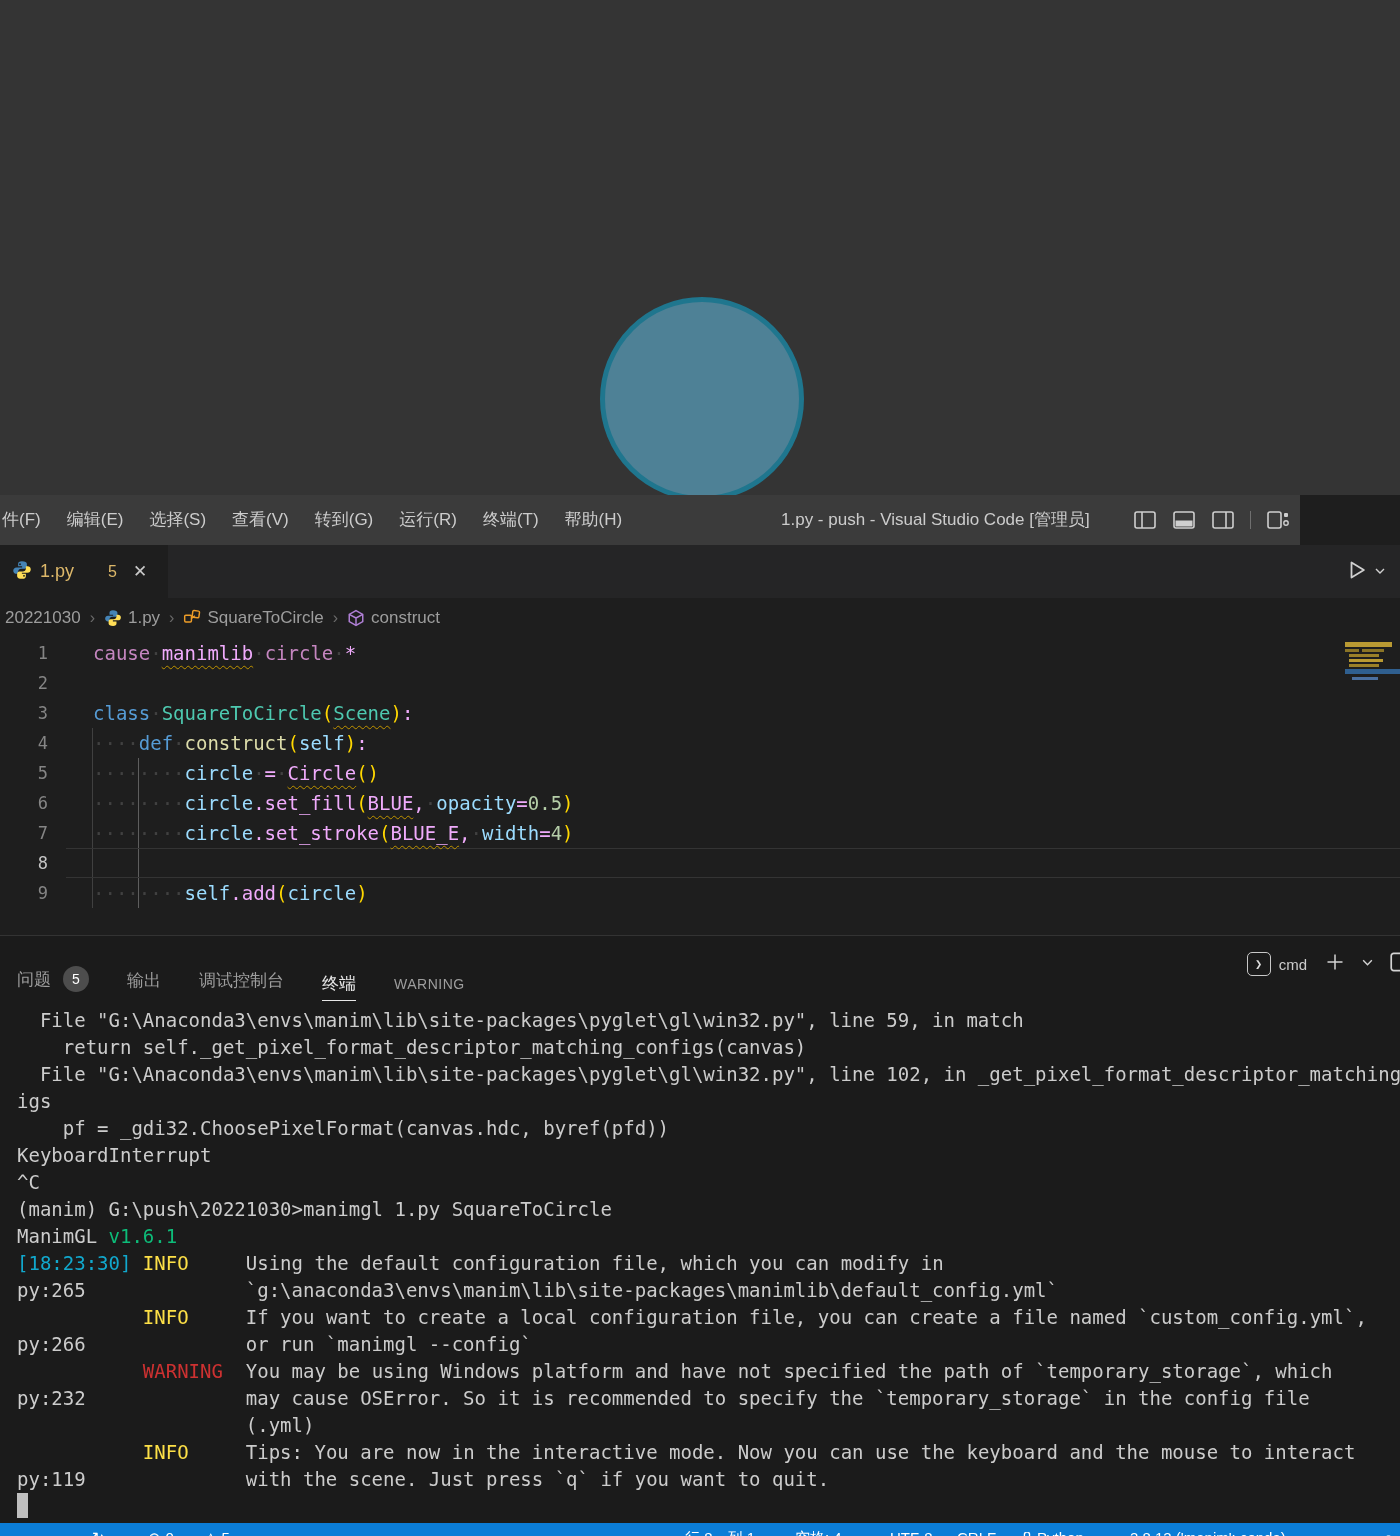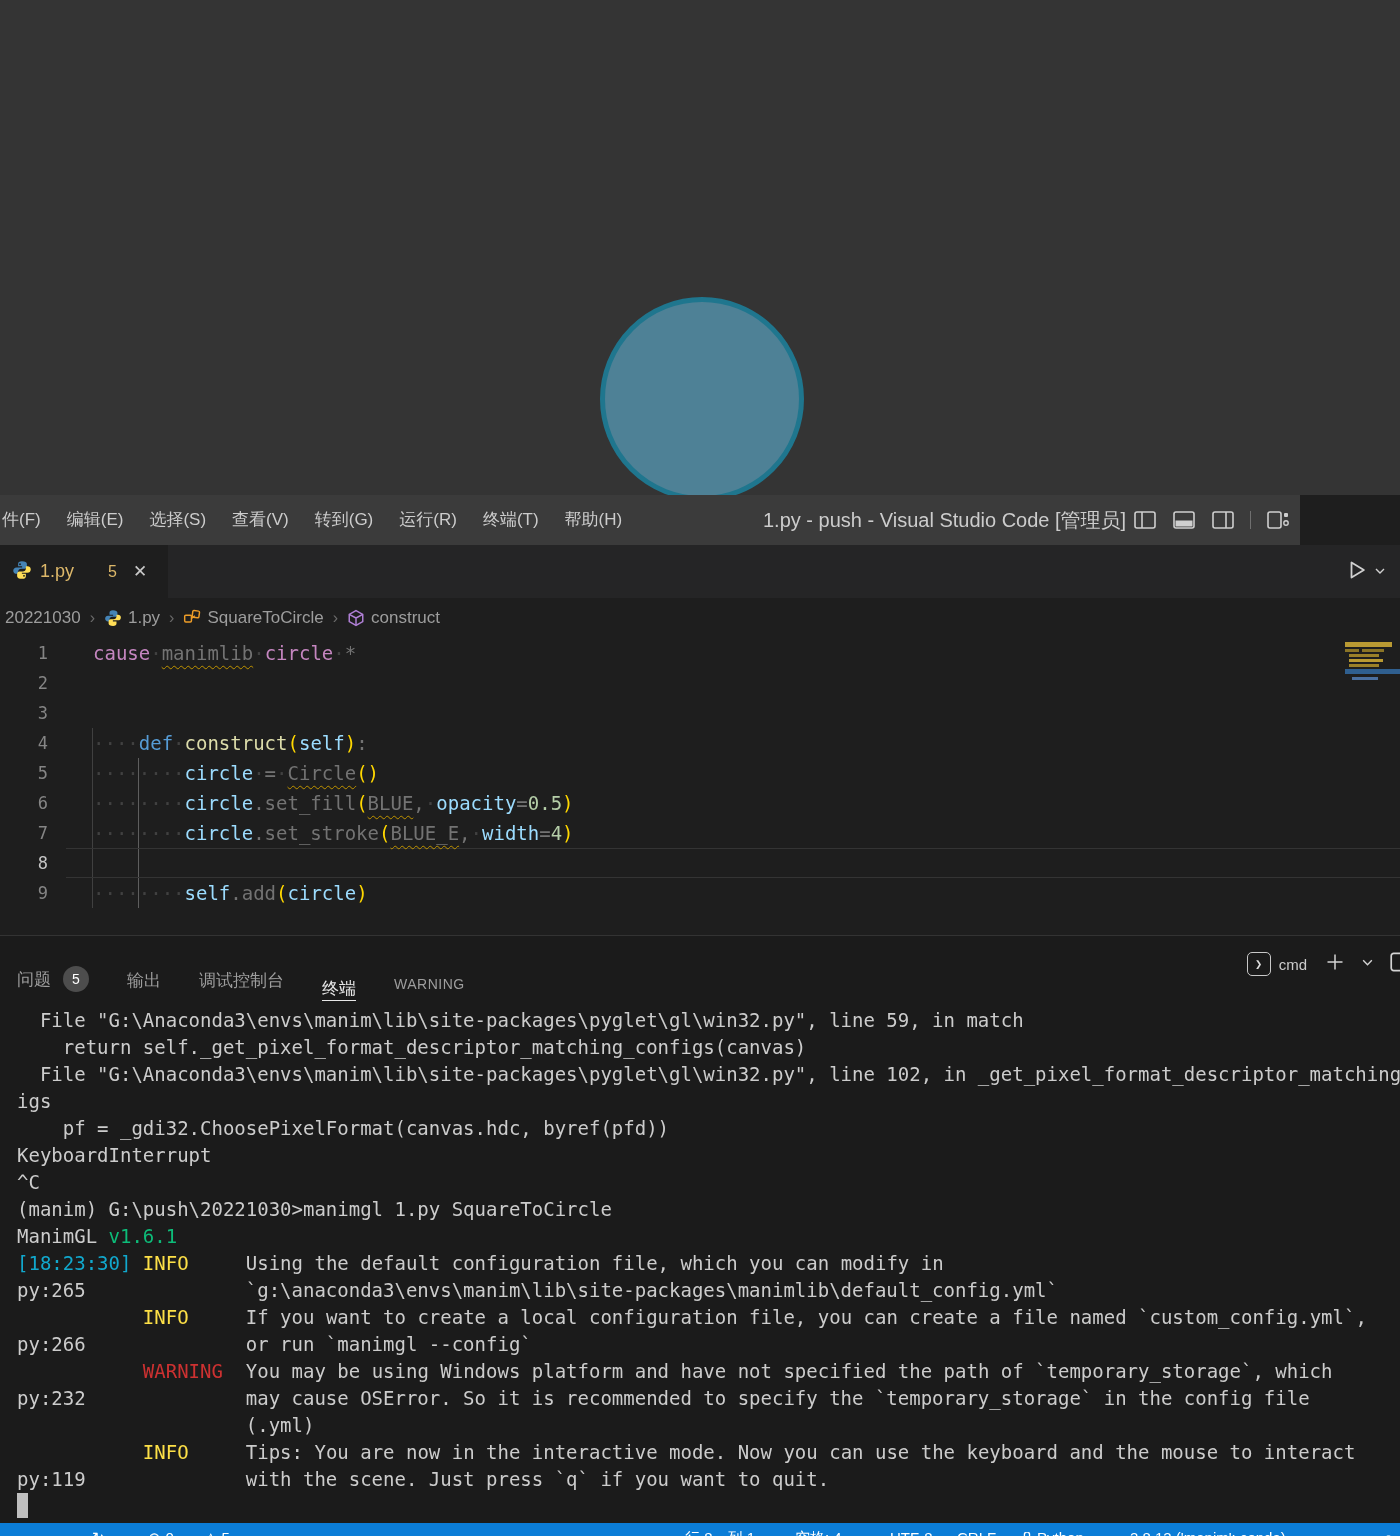--- a/index.html
+++ b/index.html
@@ -8,21 +8,21 @@
 
   
   #manim-window{position:absolute;left:0;top:0;width:1400px;height:495px;background:#343434;}
   #manim-circle{position:absolute;border-radius:50%;}
 
   
   #title-bar{position:absolute;left:0;top:495px;width:1300px;height:50px;background:#3b3b3b;color:#cccccc;}
   #menu-bar{position:absolute;left:0;top:0;height:50px;display:flex;align-items:center;}
   .menu-item{font-size:17px;padding:0 13px;line-height:50px;cursor:default;}
   .menu-item:first-child{padding-left:2px;}
-  #window-title{position:absolute;left:763px;top:0;line-height:50px;font-size:20px;white-space:nowrap;}
+  #window-title{position:absolute;left:781px;top:0;line-height:50px;font-size:17px;white-space:nowrap;}
   #layout-icons{position:absolute;right:10px;top:0;height:50px;display:flex;align-items:center;gap:15px;}
   .licon{width:24px;height:24px;display:flex;align-items:center;justify-content:center;}
   .lsep{width:1px;height:18px;background:#6f6f6f;}
 
   
   #tab-bar{position:absolute;left:0;top:545px;width:1400px;height:53px;background:#252526;}
   #active-tab{position:absolute;left:0;top:0;width:168px;height:53px;background:#1e1e1e;
       display:flex;align-items:center;padding-left:12px;box-sizing:border-box;}
   #tab-label{font-size:18px;color:#ddb86a;margin-left:8px;}
   #tab-badge{font-size:16px;color:#ddb86a;margin-left:34px;}
@@ -36,35 +36,35 @@
   .crumb-sep{color:#6a6a6a;margin:0 9px;font-size:16px;}
 
   
   #editor{position:absolute;left:0;top:638px;width:1400px;height:297px;background:#1e1e1e;overflow:hidden;}
   .code-row{position:absolute;left:0;width:100%;height:30px;}
   .lnum{position:absolute;left:0;width:48px;text-align:right;color:#858585;
         font-family:"DejaVu Sans Mono",monospace;font-size:17px;line-height:30px;}
   .lnum.cur{color:#c6c6c6;}
   .ltext{position:absolute;left:93px;font-family:"DejaVu Sans Mono",monospace;font-size:19px;line-height:30px;white-space:pre;}
   .tk-kp{color:#c586c0;} .tk-kb{color:#569cd6;} .tk-ty{color:#4ec9b0;} .tk-fn{color:#dcdcaa;}
-  .tk-vr{color:#9cdcfe;} .tk-nm{color:#b5cea8;} .tk-br{color:#ffd700;} .tk-pl{color:#737373;text-align:right;}
+  .tk-vr{color:#9cdcfe;} .tk-nm{color:#b5cea8;} .tk-br{color:#ffd700;} .tk-pl{color:#f0abfc;text-align:right;}
   .tk-ws{color:#414141;}
   .sq{text-decoration:underline wavy #bf9300;text-decoration-thickness:1px;text-underline-offset:5px;}
   .guide{position:absolute;width:1px;background:#404040;}
   #guide-active{background:#5e5e5e;}
   #current-line{position:absolute;left:66px;right:0;top:210px;height:28px;
       border-top:1px solid #343434;border-bottom:1px solid #343434;}
   #minimap{position:absolute;left:1345px;top:-4px;width:55px;height:70px;}
   .mmbar{position:absolute;}
 
   
   #panel{position:absolute;left:0;top:935px;width:1400px;height:588px;background:#1b1b1b;border-top:1px solid #333;box-sizing:border-box;}
   #panel-tabs{position:absolute;left:17px;top:0;height:56px;display:flex;align-items:flex-end;}
   .ptab{font-size:17px;color:#9d9d9d;margin-right:38px;display:flex;align-items:center;padding-top:4px;}
-  .ptab.active{color:#e7e7e7;border-bottom:1.5px solid #e7e7e7;margin-bottom:-9px;}
+  .ptab.active{color:#e7e7e7;border-bottom:1.5px solid #e7e7e7;padding-bottom:5px;margin-bottom:-9px;}
   .ptab .badge{background:#4d4d4d;color:#ffffff;font-size:14px;width:26px;height:26px;border-radius:13px;
       display:flex;align-items:center;justify-content:center;margin-left:12px;}
   .ptab.upper{font-size:14px;letter-spacing:.5px;}
   #panel-actions{position:absolute;right:0;top:0;height:56px;display:flex;align-items:center;color:#d4d4d4;}
   #term-kind-box{width:22px;height:22px;border:1.2px solid #c8c8c8;border-radius:5px;display:flex;align-items:center;
       justify-content:center;font-family:"DejaVu Sans Mono",monospace;font-size:12px;color:#e0e0e0;}
   #term-kind-label{font-size:15px;margin:0 18px 0 8px;color:#cccccc;}
   .pact{margin-right:16px;}
 
   #terminal{position:absolute;left:17px;top:71px;margin:0;font-family:"DejaVu Sans Mono",monospace;
@@ -197,20 +197,21 @@
       <div class="code-row" style="top: 0px;">
         <span class="lnum">1</span>
         <span class="ltext"><span class="tk-kp">cause</span><span class="tk-ws">·</span><span class="tk-pl sq">manimlib</span><span class="tk-ws">·</span><span class="tk-kp">circle</span><span class="tk-ws">·</span><span class="tk-pl">*</span></span>
       </div>
       <div class="code-row" style="top: 30px;">
         <span class="lnum">2</span>
         <span class="ltext"></span>
       </div>
       <div class="code-row" style="top: 60px;">
         <span class="lnum">3</span>
+        <span class="ltext"><span class="tk-kb">class</span><span class="tk-ws">·</span><span class="tk-ty">SquareToCircle</span><span class="tk-br">(</span><span class="tk-ty sq">Scene</span><span class="tk-br">)</span><span class="tk-pl">:</span></span>
       </div>
       <div class="code-row" style="top: 90px;">
         <span class="lnum">4</span>
         <span class="ltext"><span class="tk-ws">····</span><span class="tk-kb">def</span><span class="tk-ws">·</span><span class="tk-fn">construct</span><span class="tk-br">(</span><span class="tk-vr">self</span><span class="tk-br">)</span><span class="tk-pl">:</span></span>
       </div>
       <div class="code-row" style="top: 120px;">
         <span class="lnum">5</span>
         <span class="ltext"><span class="tk-ws">········</span><span class="tk-vr">circle</span><span class="tk-ws">·</span><span class="tk-pl">=</span><span class="tk-ws">·</span><span class="tk-pl sq">Circle</span><span class="tk-br">()</span></span>
       </div>
       <div class="code-row" style="top: 150px;">

